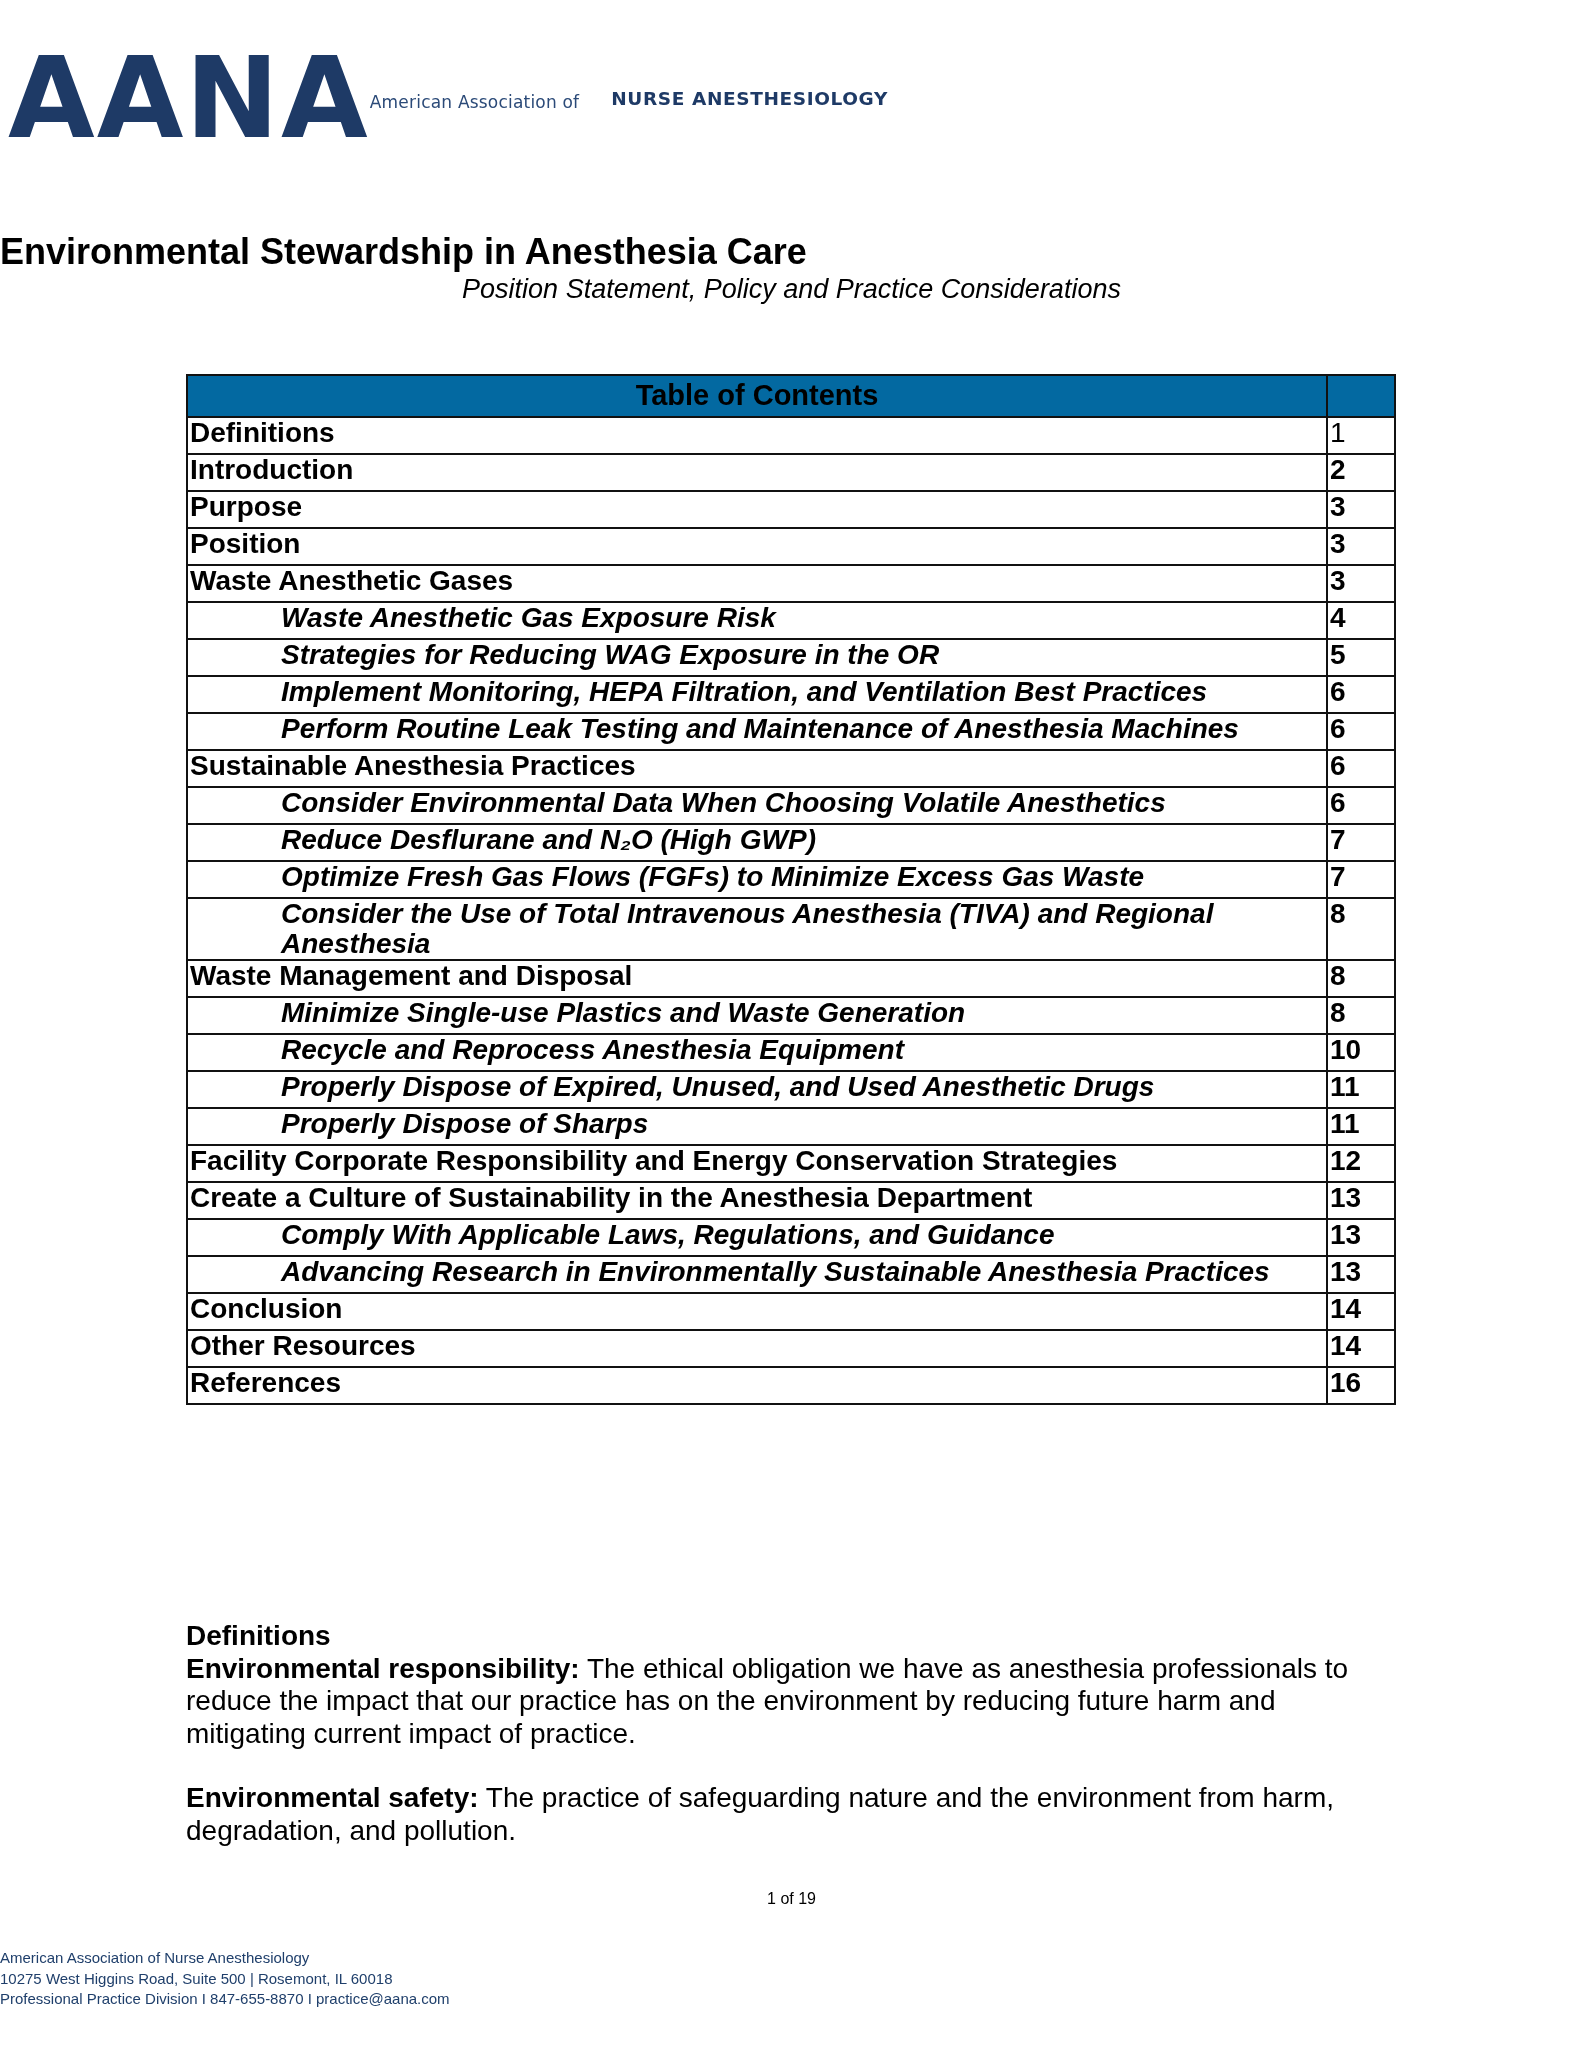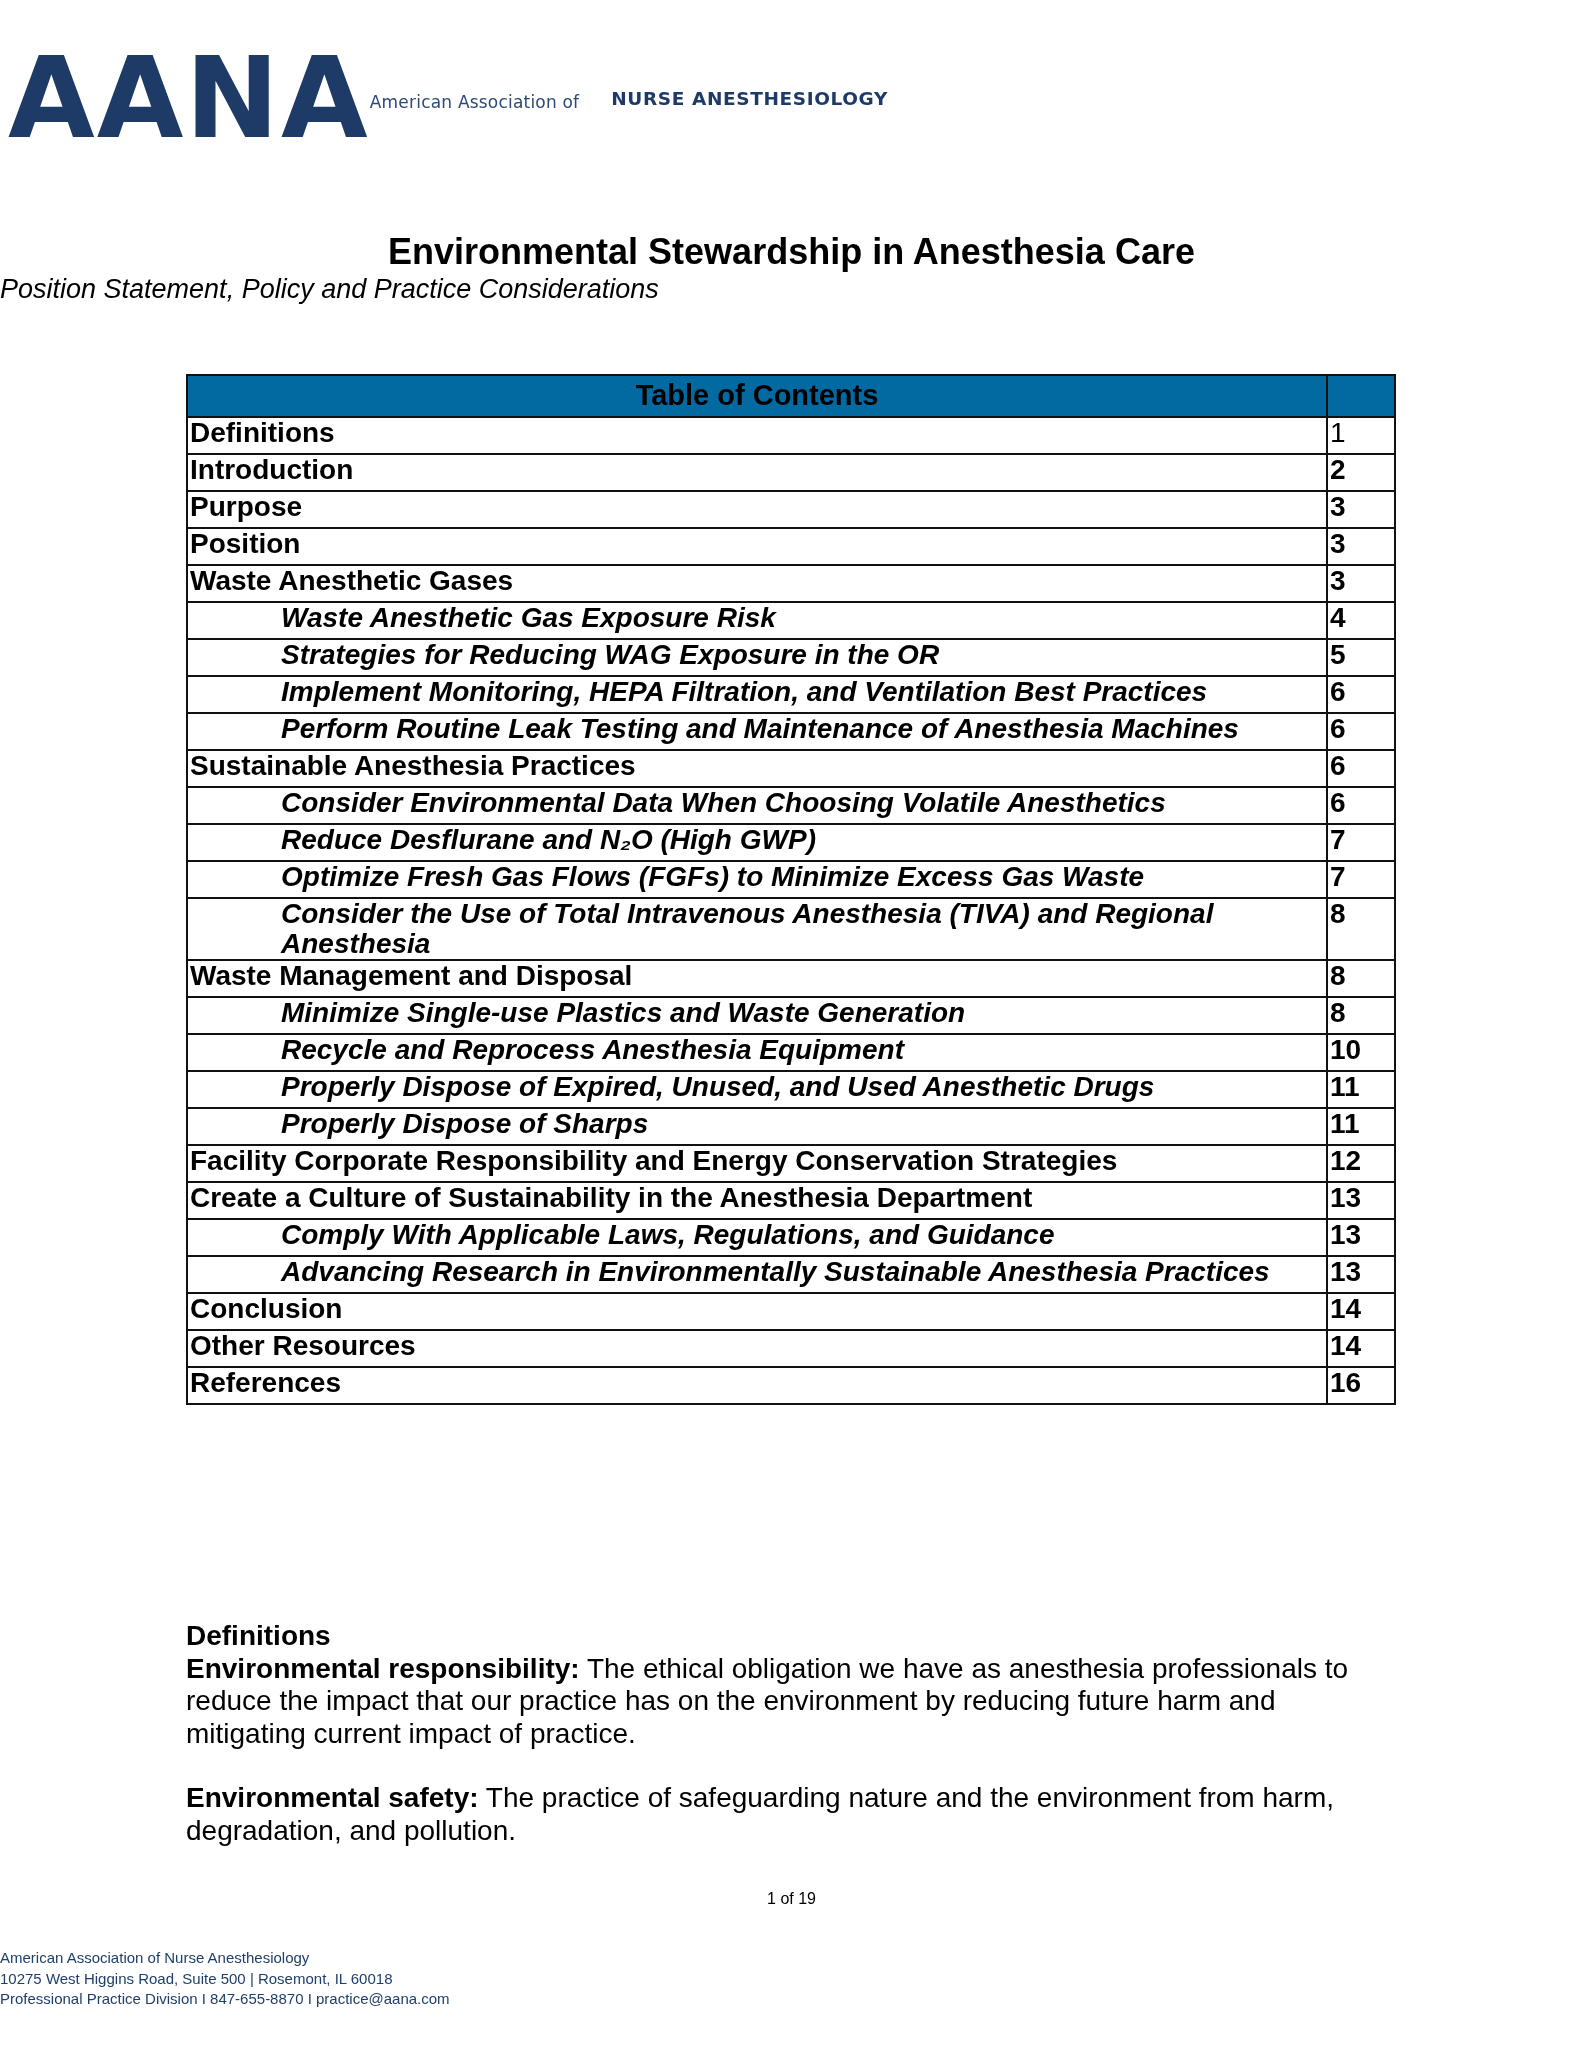--- a/index.html
+++ b/index.html
@@ -18,25 +18,25 @@
     }
     .logo-sub1 {
       font-family: "DejaVu Sans", sans-serif;
       font-size: 17px; color: #2b4a78; margin-top: 8px; letter-spacing: 0.2px;
     }
     .logo-sub2 {
       font-family: "DejaVu Sans", sans-serif; font-weight: bold;
       font-size: 18.5px; color: #1e3a66; margin-top: 1px; letter-spacing: 0.6px; margin-left: 32px;
     }
     .title {
-      position: absolute; left: 0; top: 230px; width: 1583px; text-align: center;
+      position: absolute; left: 0; top: 230px; width: 1583px; text-align: left;
       font-weight: bold; font-size: 36px; line-height: 44px;
     }
     .subtitle {
-      position: absolute; left: 0; top: 272px; width: 1583px; 
+      position: absolute; left: 0; top: 272px; width: 1583px; text-align: center;
       font-style: italic; font-size: 27px; line-height: 34px;
     }
     table.toc {
       position: absolute; left: 186px; top: 374px; width: 1208px;
       border-collapse: collapse; table-layout: fixed;
     }
     table.toc td, table.toc th {
       border: 2px solid #111; padding: 0 2px; vertical-align: top;
       font-size: 28px; line-height: 30px; height: 37px; box-sizing: border-box;
     }

